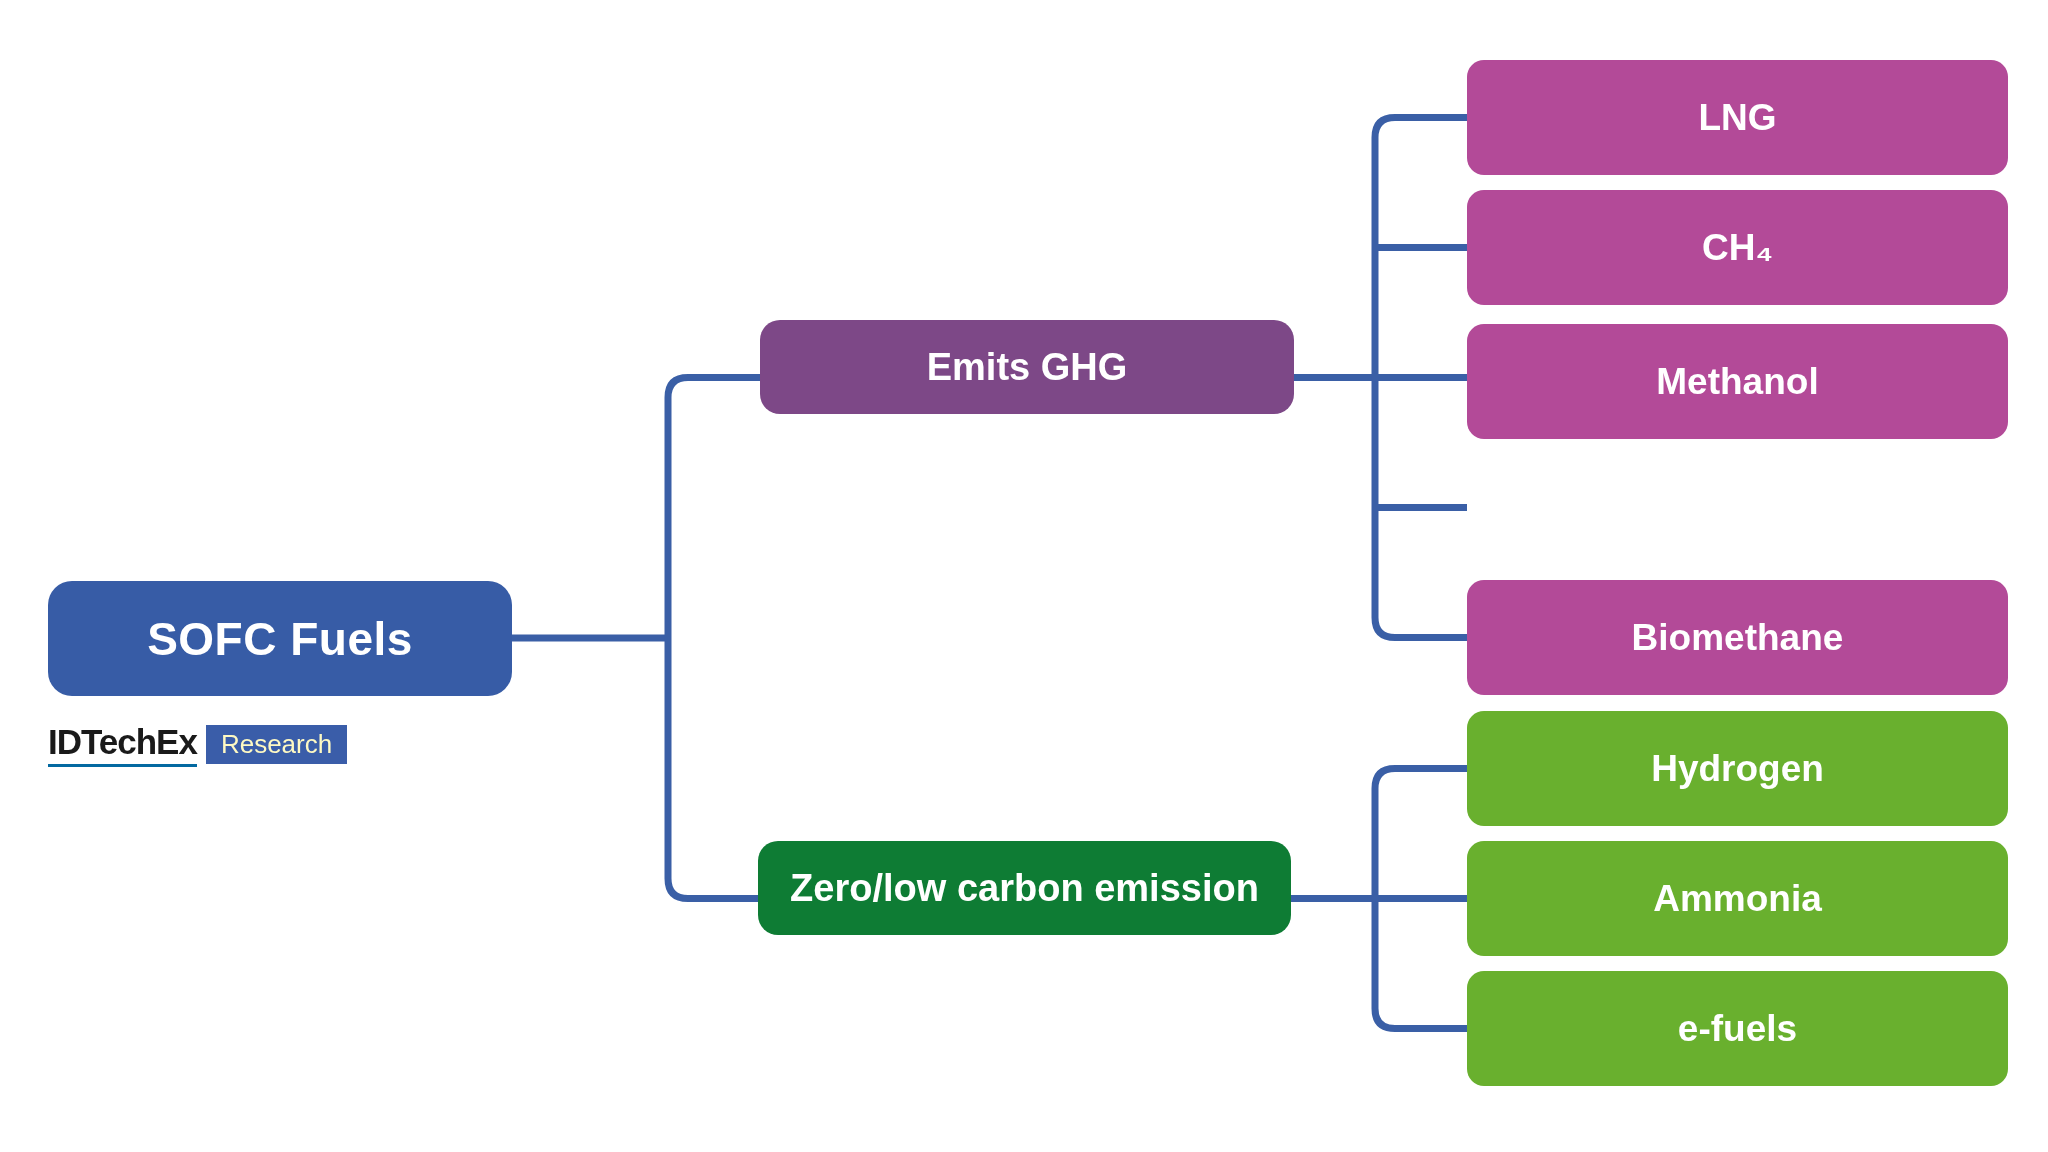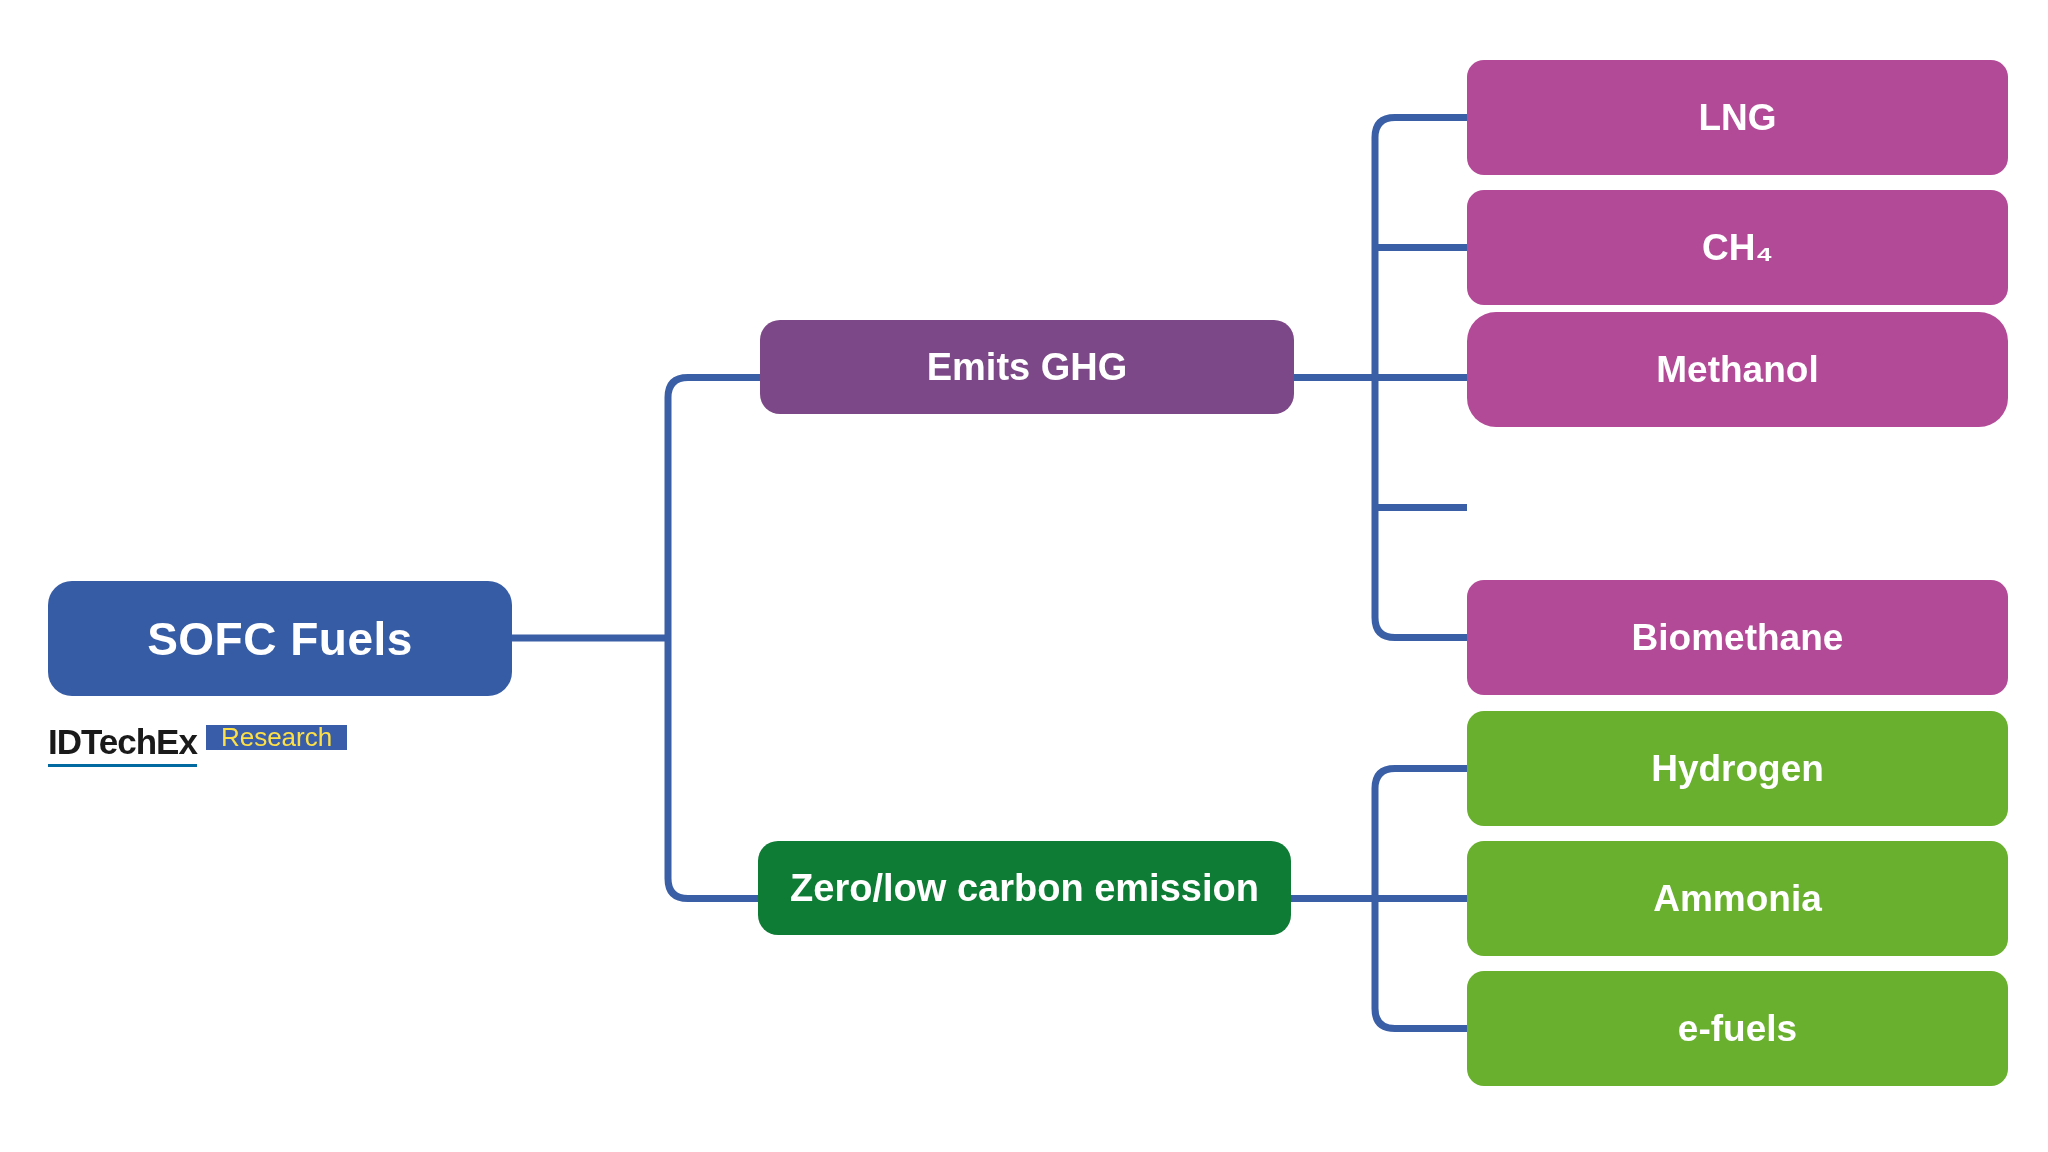--- a/index.html
+++ b/index.html
@@ -22,38 +22,38 @@
     left:48px;top:581px;width:464px;height:115px;
     border-radius:24px;font-size:46px;letter-spacing:0.5px;
   }
   .node-branch{height:94px;border-radius:20px;font-size:38px;}
   .node-branch-ghg{left:760px;top:320px;width:534px;}
   .node-branch-zero{left:758px;top:841px;width:533px;}
   .node-leaf{
     left:1467px;width:541px;height:115px;
     border-radius:17px;font-size:37px;
   }
-  .leaf-0{top:60px;}  .leaf-1{top:190px;} .leaf-2{top:312px;border-radius:29px;} .leaf-3{top:450px;}
+  .leaf-0{top:60px;}  .leaf-1{top:190px;} .leaf-2{top:324px;} .leaf-3{top:450px;}
   .leaf-4{top:580px;} .leaf-5{top:711px;} .leaf-6{top:841px;} .leaf-7{top:971px;}
   .logo{
     position:absolute;left:48px;top:724px;
     display:flex;align-items:flex-start;
   }
   .logo-brand{
     display:inline-block;
     color:#1a1a1a;font-size:35px;font-weight:bold;letter-spacing:-1px;
     line-height:1.0;
     padding-bottom:5px;
     border-bottom:3px solid #0369a1;
   }
   .logo-tag{
     display:inline-flex;align-items:center;justify-content:center;
     margin-left:9px;margin-top:1px;
-    height:25px;padding:0 15px;
-    color:#fde047;font-size:26px;font-weight:normal;
+    height:39px;padding:0 15px;
+    color:#fef9c3;font-size:26px;font-weight:normal;
   }
 </style>
 </head>
 <body>
 
 <div class="canvas">
 
   <svg class="conn-layer" viewBox="0 0 2048 1152" xmlns="http://www.w3.org/2000/svg">
     <path class="conn" d="M 512 638 H 668" style="stroke: rgb(58, 95, 166);"></path>
     <path class="conn" d="M 760 377.5 H 688 Q 668 377.5 668 397.5 V 878.5 Q 668 898.5 688 898.5 H 758" style="stroke: rgb(58, 95, 166);"></path>

